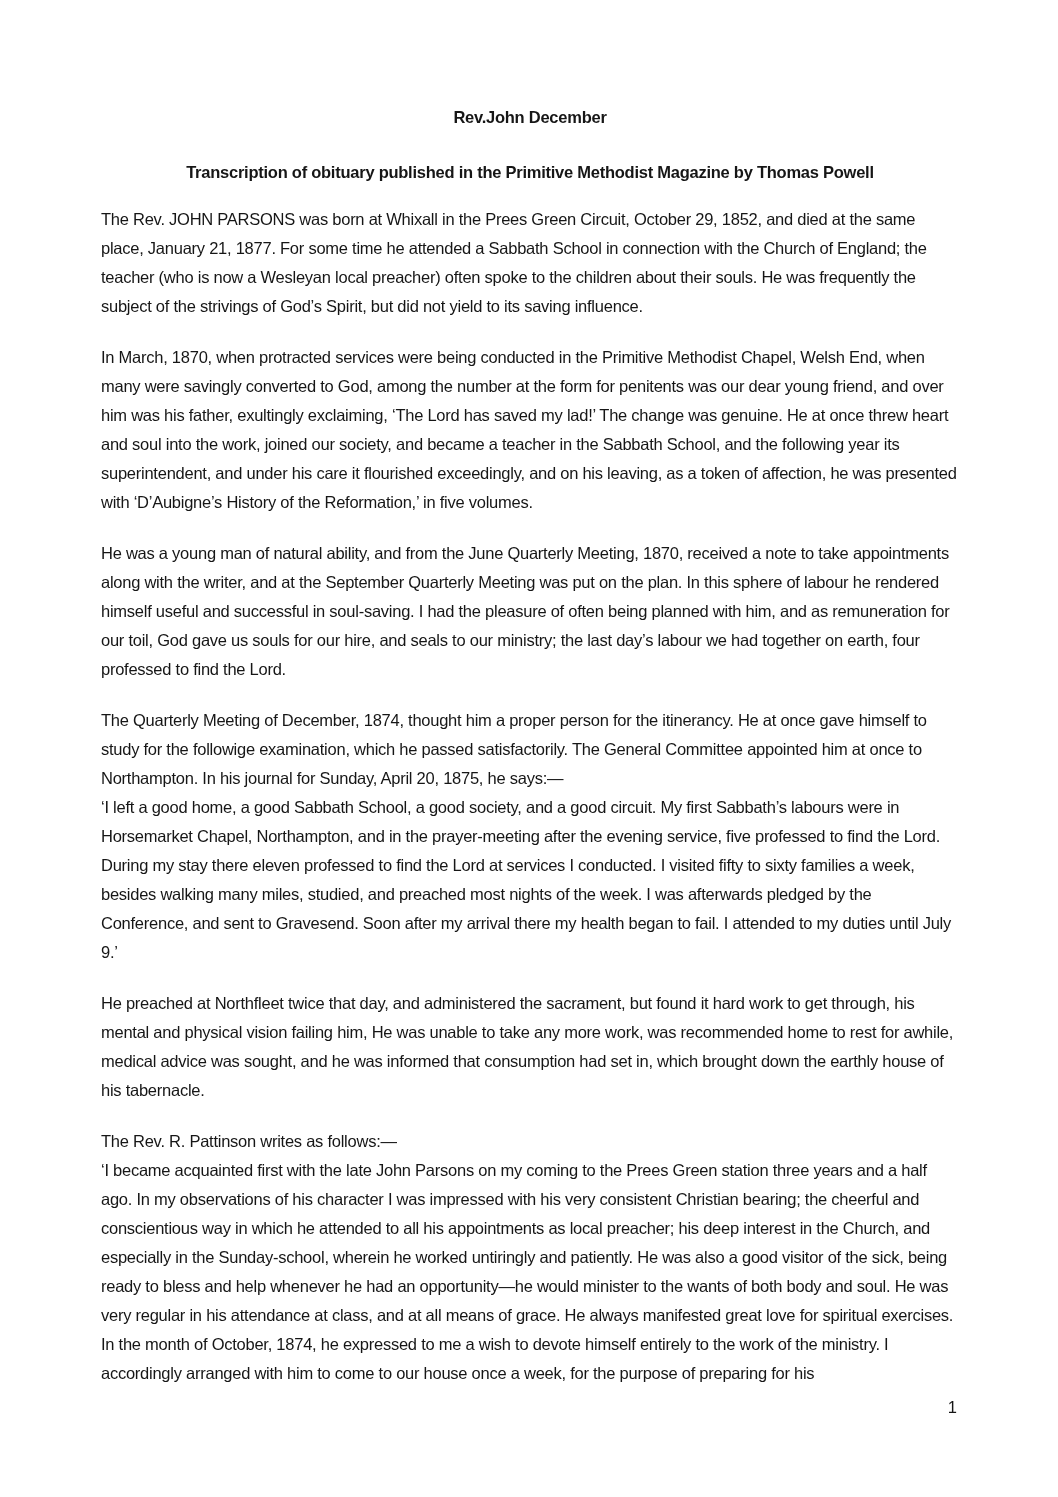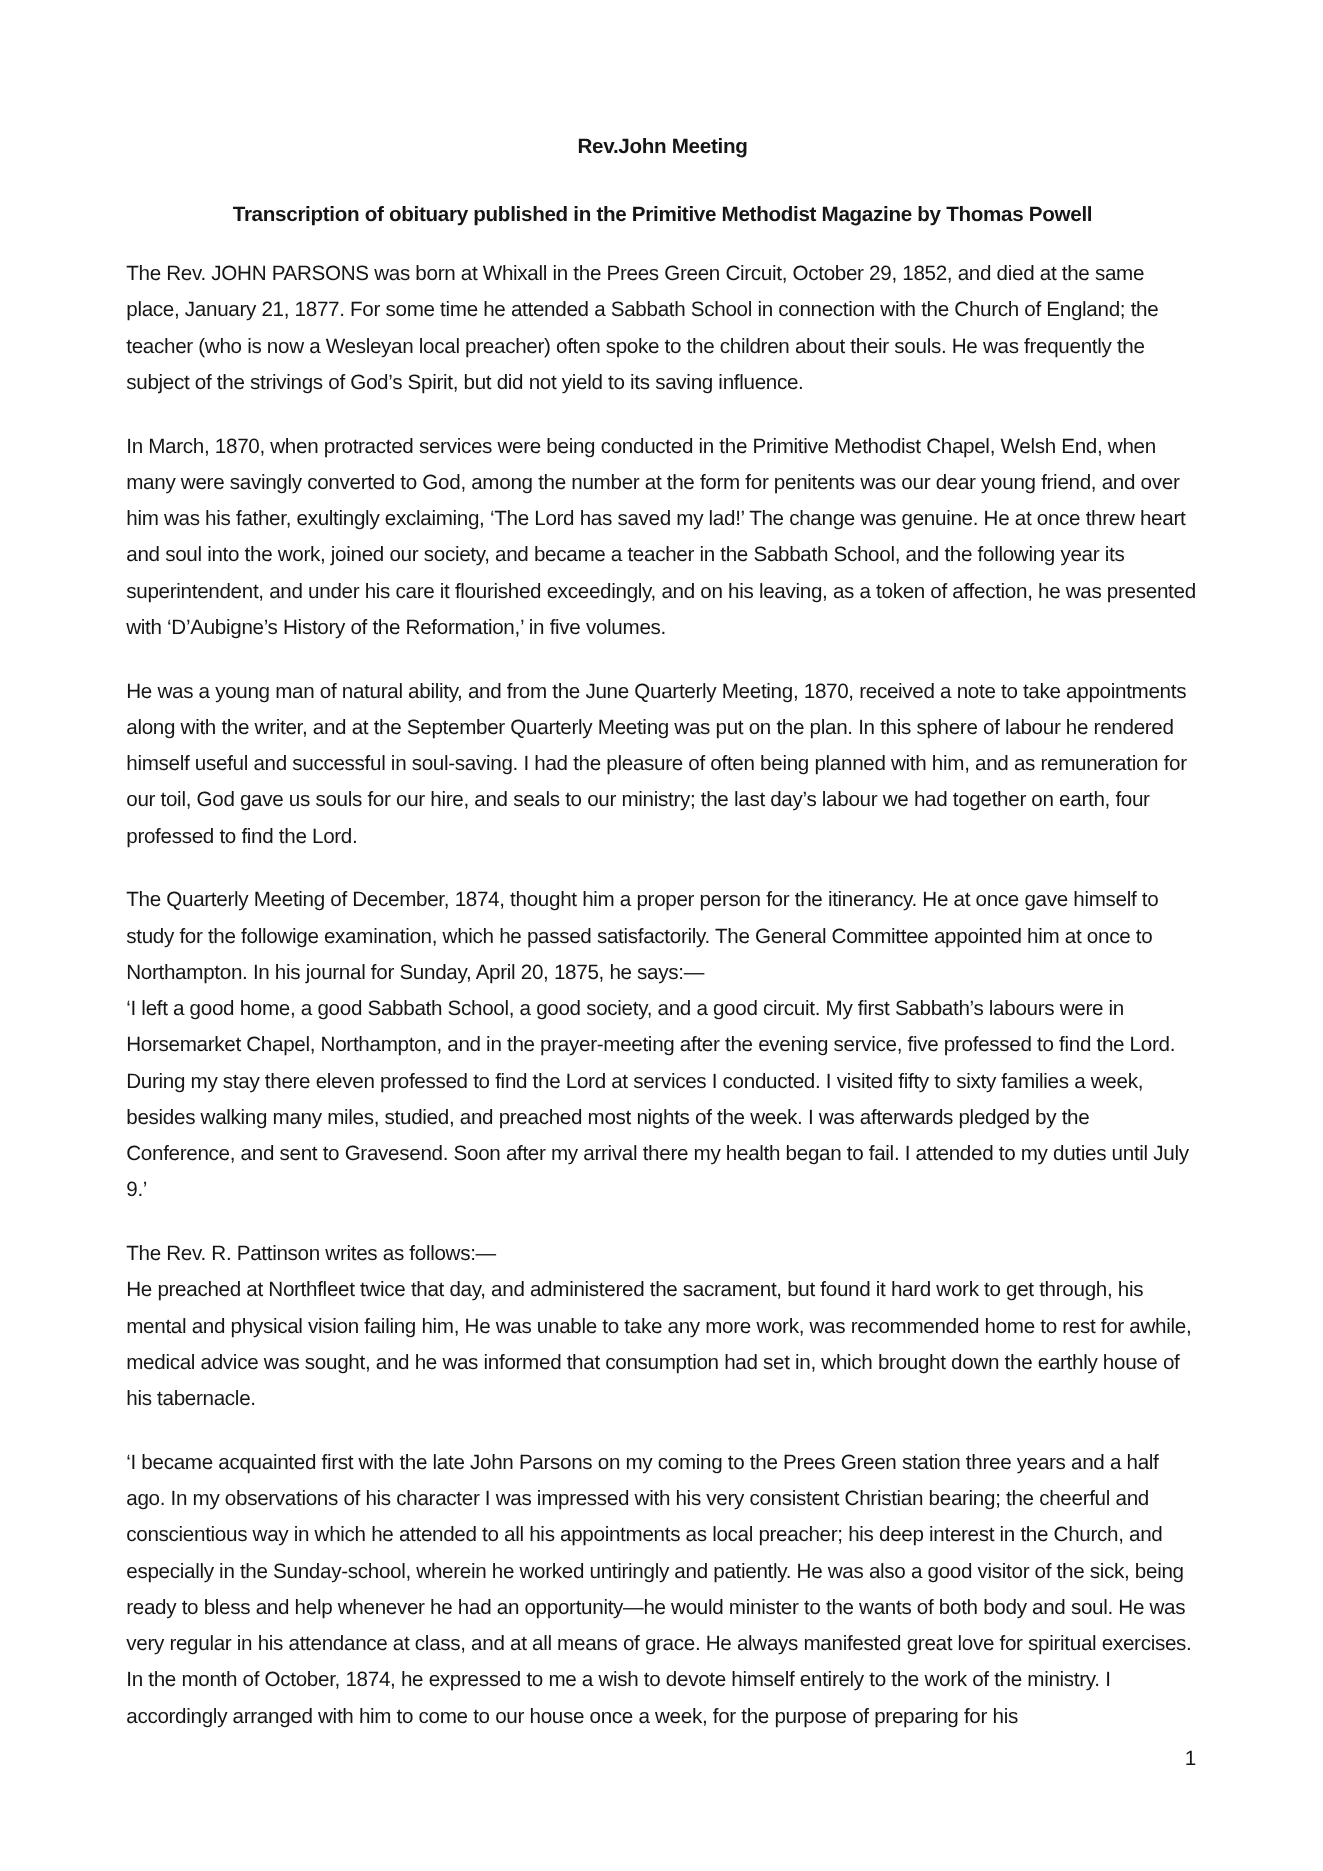--- a/index.html
+++ b/index.html
@@ -50,32 +50,32 @@
     font-size: 16.5px;
     line-height: 29px;
     color: #161616;
   }
 </style>
 </head>
 <body>
 
 <div class="page">
   <div class="doc">
-    <h1>Rev.John Meeting</h1>
+    <h1>Rev.John December</h1>
     <h2>Transcription of obituary published in the Primitive Methodist Magazine by Thomas Powell</h2>
 
     <p class="para">The Rev. JOHN PARSONS was born at Whixall in the Prees Green Circuit, October 29, 1852, and died at the same place, January 21, 1877. For some time he attended a Sabbath School in connection with the Church of England; the teacher (who is now a Wesleyan local preacher) often spoke to the children about their souls. He was frequently the subject of the strivings of God’s Spirit, but did not yield to its saving influence.</p>
 
     <p class="para">In March, 1870, when protracted services were being conducted in the Primitive Methodist Chapel, Welsh End, when many were savingly converted to God, among the number at the form for penitents was our dear young friend, and over him was his father, exultingly exclaiming, ‘The Lord has saved my lad!’ The change was genuine. He at once threw heart and soul into the work, joined our society, and became a teacher in the Sabbath School, and the following year its superintendent, and under his care it flourished exceedingly, and on his leaving, as a token of affection, he was presented with ‘D’Aubigne’s History of the Reformation,’ in five volumes.</p>
 
     <p class="para">He was a young man of natural ability, and from the June Quarterly Meeting, 1870, received a note to take appointments along with the writer, and at the September Quarterly Meeting was put on the plan. In this sphere of labour he rendered himself useful and successful in soul-saving. I had the pleasure of often being planned with him, and as remuneration for our toil, God gave us souls for our hire, and seals to our ministry; the last day’s labour we had together on earth, four professed to find the Lord.</p>
 
     <p class="para intro">The Quarterly Meeting of December, 1874, thought him a proper person for the itinerancy. He at once gave himself to study for the followige examination, which he passed satisfactorily. The General Committee appointed him at once to Northampton. In his journal for Sunday, April 20, 1875, he says:—</p>
     <p class="para">‘I left a good home, a good Sabbath School, a good society, and a good circuit. My first Sabbath’s labours were in Horsemarket Chapel, Northampton, and in the prayer-meeting after the evening service, five professed to find the Lord. During my stay there eleven professed to find the Lord at services I conducted. I visited fifty to sixty families a week, besides walking many miles, studied, and preached most nights of the week. I was afterwards pledged by the Conference, and sent to Gravesend. Soon after my arrival there my health began to fail. I attended to my duties until July 9.’</p>
 
+    <p class="para">He preached at Northfleet twice that day, and administered the sacrament, but found it hard work to get through, his mental and physical vision failing him, He was unable to take any more work, was recommended home to rest for awhile, medical advice was sought, and he was informed that consumption had set in, which brought down the earthly house of his tabernacle.</p>
+
     <p class="para intro">The Rev. R. Pattinson writes as follows:—</p>
-
-    <p class="para">He preached at Northfleet twice that day, and administered the sacrament, but found it hard work to get through, his mental and physical vision failing him, He was unable to take any more work, was recommended home to rest for awhile, medical advice was sought, and he was informed that consumption had set in, which brought down the earthly house of his tabernacle.</p>
     <p class="para">‘I became acquainted first with the late John Parsons on my coming to the Prees Green station three years and a half ago. In my observations of his character I was impressed with his very consistent Christian bearing; the cheerful and conscientious way in which he attended to all his appointments as local preacher; his deep interest in the Church, and especially in the Sunday-school, wherein he worked untiringly and patiently. He was also a good visitor of the sick, being ready to bless and help whenever he had an opportunity—he would minister to the wants of both body and soul. He was very regular in his attendance at class, and at all means of grace. He always manifested great love for spiritual exercises. In the month of October, 1874, he expressed to me a wish to devote himself entirely to the work of the ministry. I accordingly arranged with him to come to our house once a week, for the purpose of preparing for his</p>
   </div>
 
   <div class="page-number">1</div>
 </div>
 
 </body></html>

